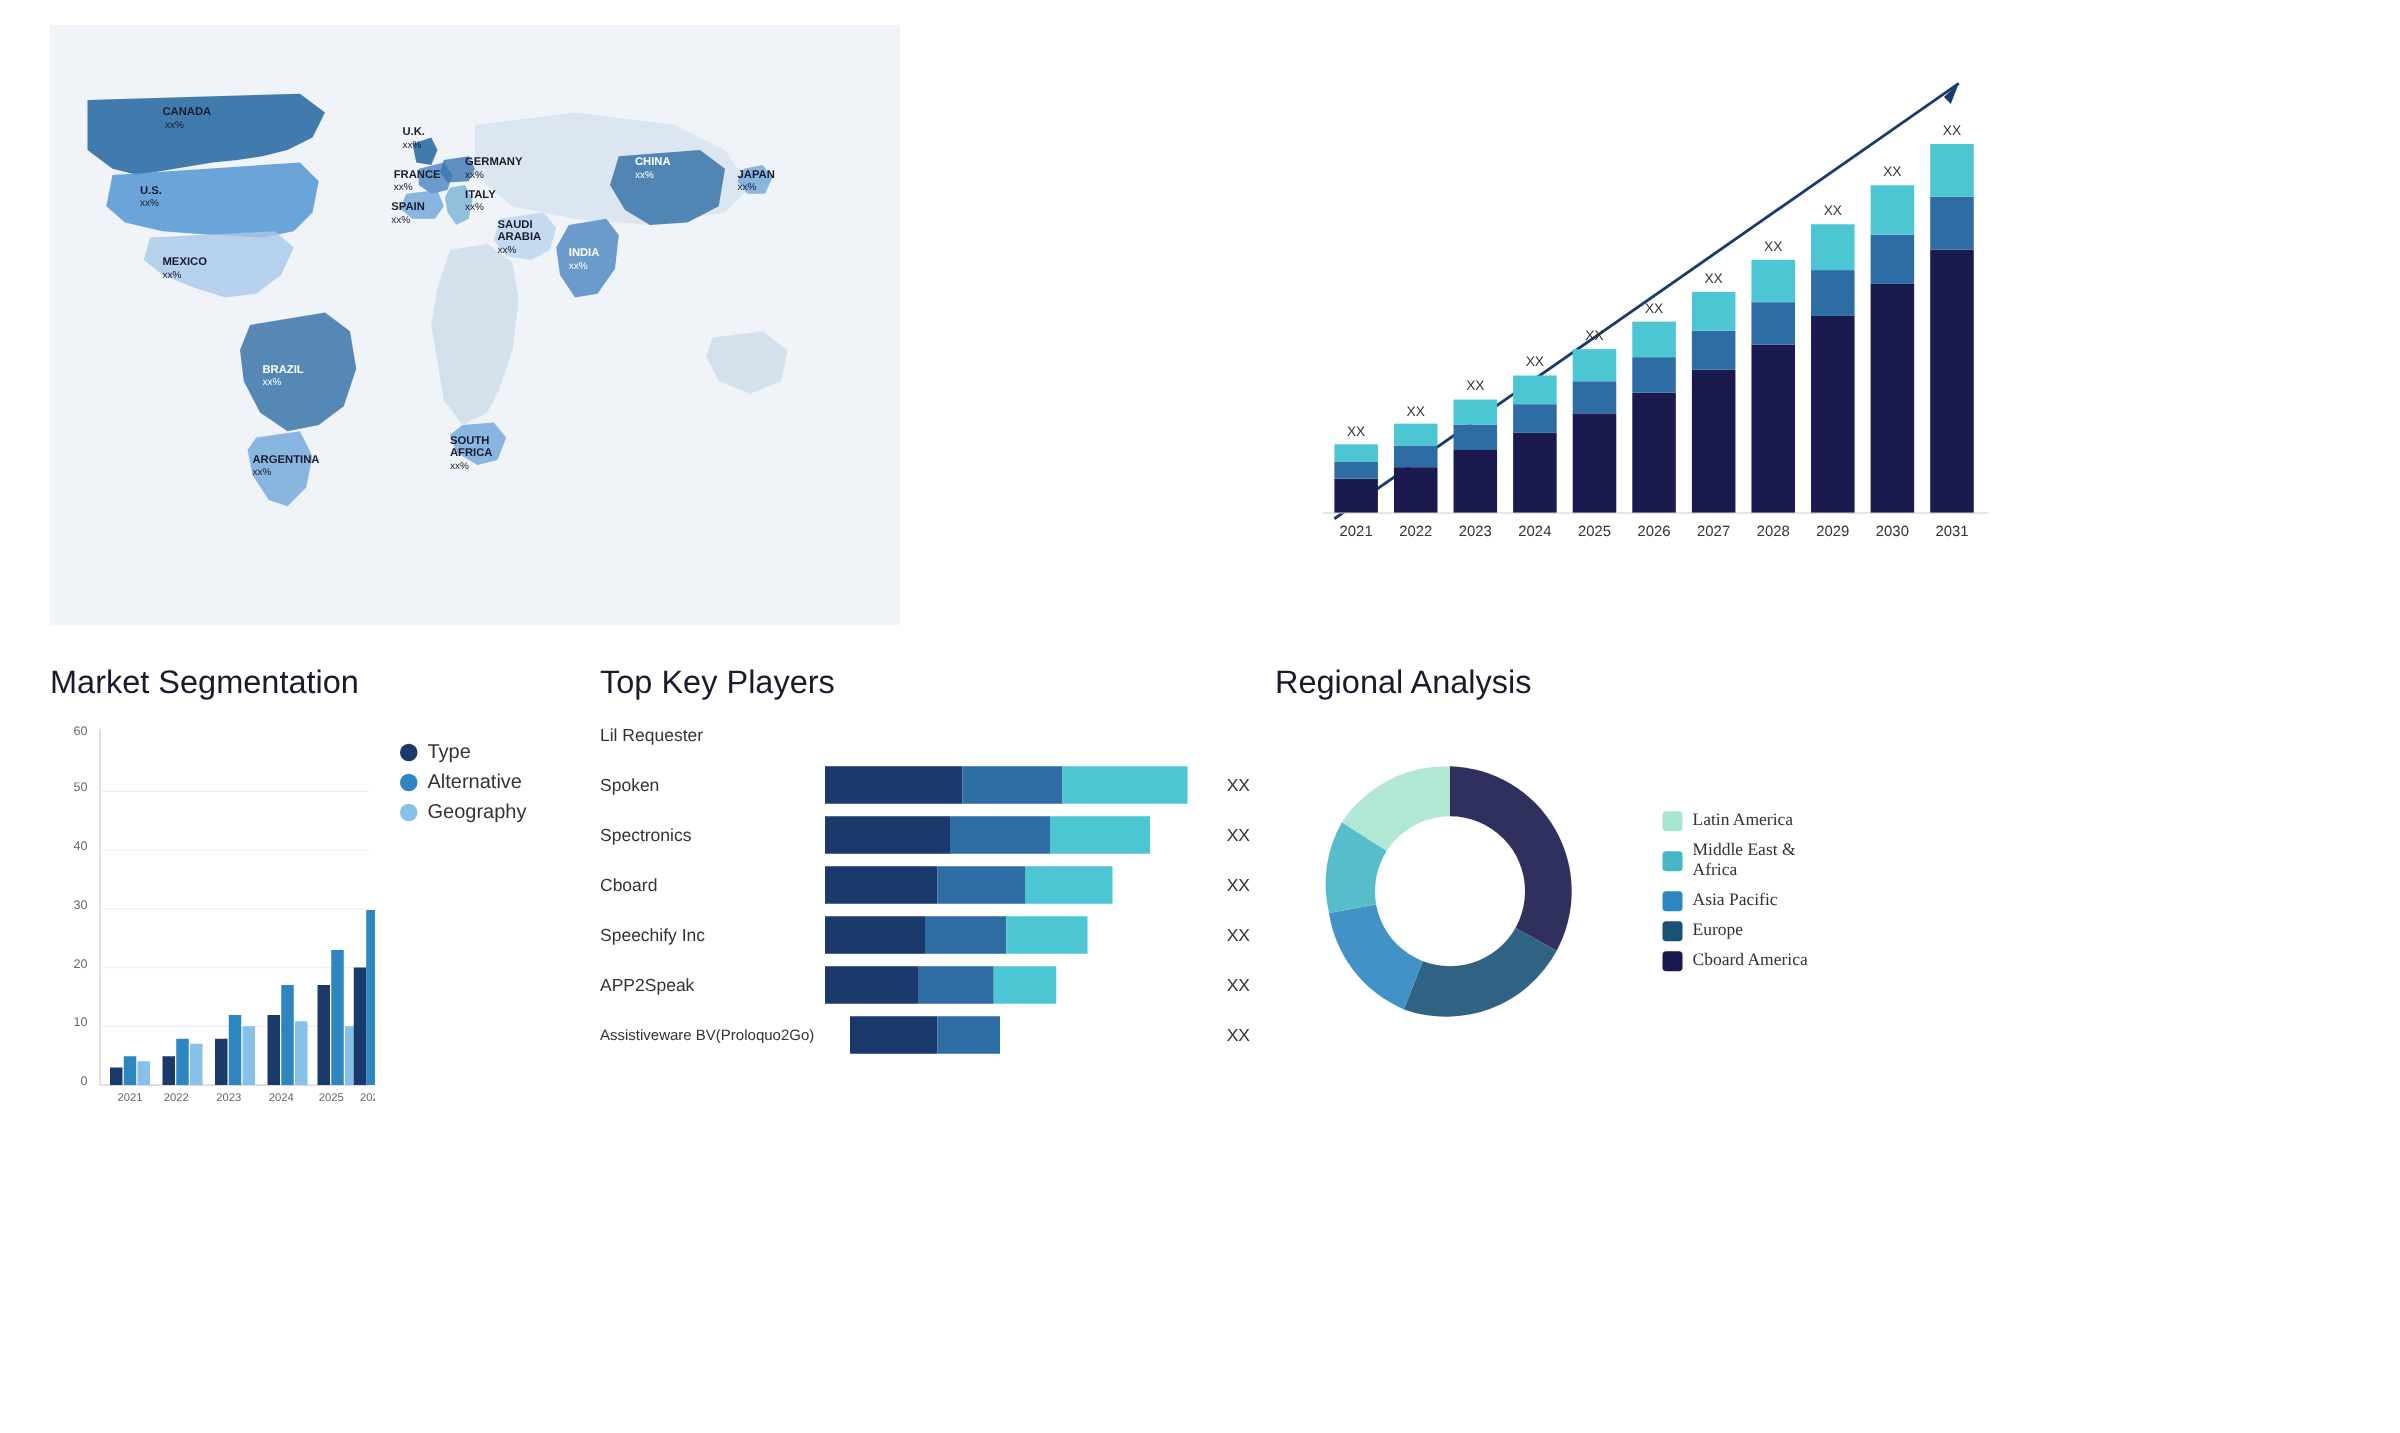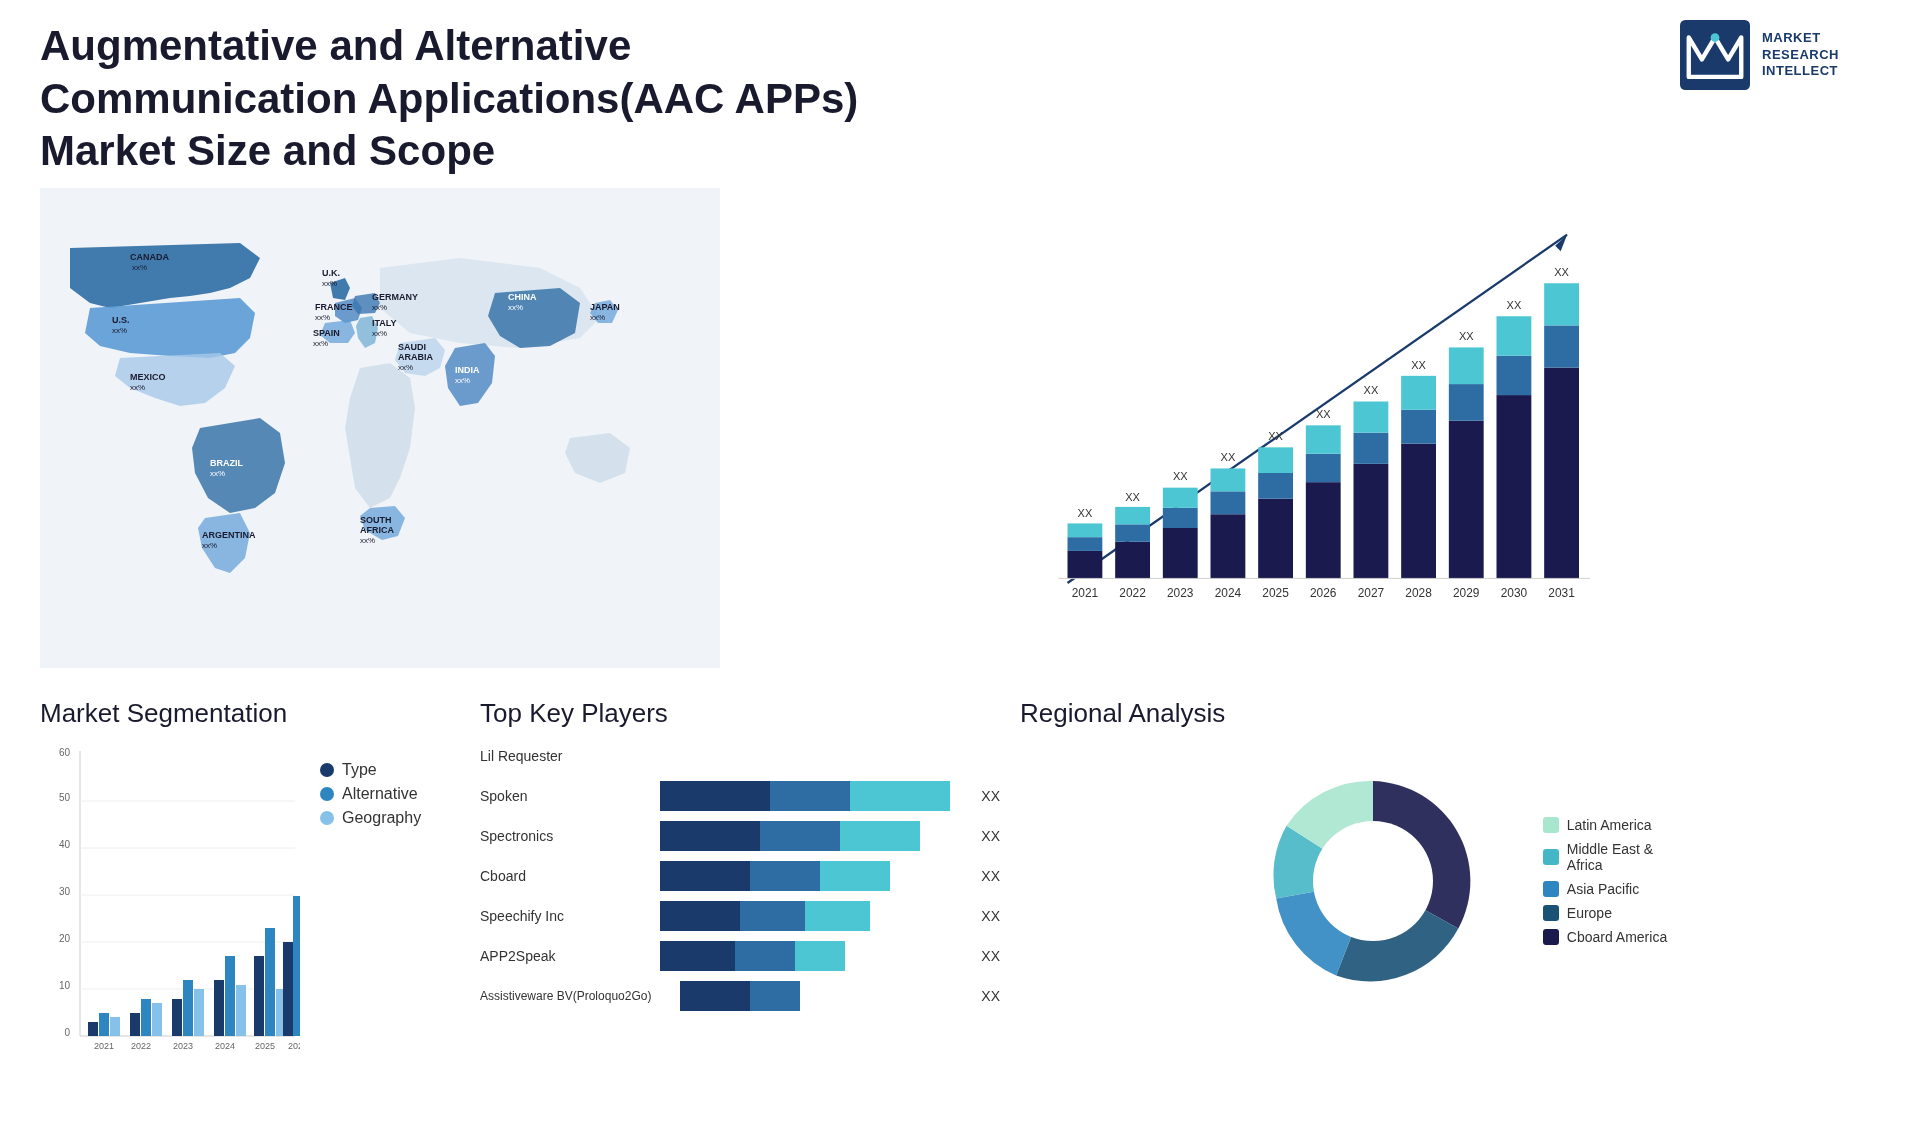--- a/index.html
+++ b/index.html
@@ -175,23 +175,23 @@
       font-size: 14px;
       color: #333;
       margin-left: 6px;
       align-self: center;
     }
 
     
     .regional-chart-area {
       display: flex;
       align-items: center;
-      justify-content: center;
       gap: 30px;
       margin-top: 10px;
+      font-family: Liberation Serif, serif;
     }
 
     .regional-legend {
       display: flex;
       flex-direction: column;
       gap: 8px;
     }
 
     .regional-legend-item {
       display: flex;
@@ -212,37 +212,20 @@
       color: #666;
       text-align: right;
       margin-top: 8px;
     }
   </style>
 </head>
 <body>
 
 <div class="page-container">
 
-  <div class="header">
-    <div class="title-block">
-      <h1 class="main-title">Augmentative and Alternative Communication Applications(AAC APPs) Market Size and Scope</h1>
-    </div>
-    <div class="logo-block">
-
-      <svg class="logo-icon" viewBox="0 0 80 80" xmlns="http://www.w3.org/2000/svg">
-        <rect width="80" height="80" rx="6" fill="#1a3a6b"></rect>
-
-        <polygon points="10,65 10,20 25,45 40,20 55,45 70,20 70,65" fill="none" stroke="white" stroke-width="5" stroke-linejoin="round"></polygon>
-        <circle cx="40" cy="20" r="5" fill="#4dc6d4"></circle>
-      </svg>
-      <div class="logo-text" style="white-space:pre-line">MARKET
-RESEARCH
-INTELLECT</div>
-    </div>
-  </div>
 
   <div class="top-row">
 
     <div class="map-section">
       <svg viewBox="0 0 680 480" width="680" height="480" xmlns="http://www.w3.org/2000/svg">
 
         <rect width="680" height="480" fill="#f0f4f8"></rect>
 
         <path d="M320 180 L350 175 L370 190 L375 220 L370 260 L360 290 L350 310 L330 320 L315 300 L310 270 L305 240 L310 210 Z" fill="#c8d8e8" opacity="0.7"></path>
 

